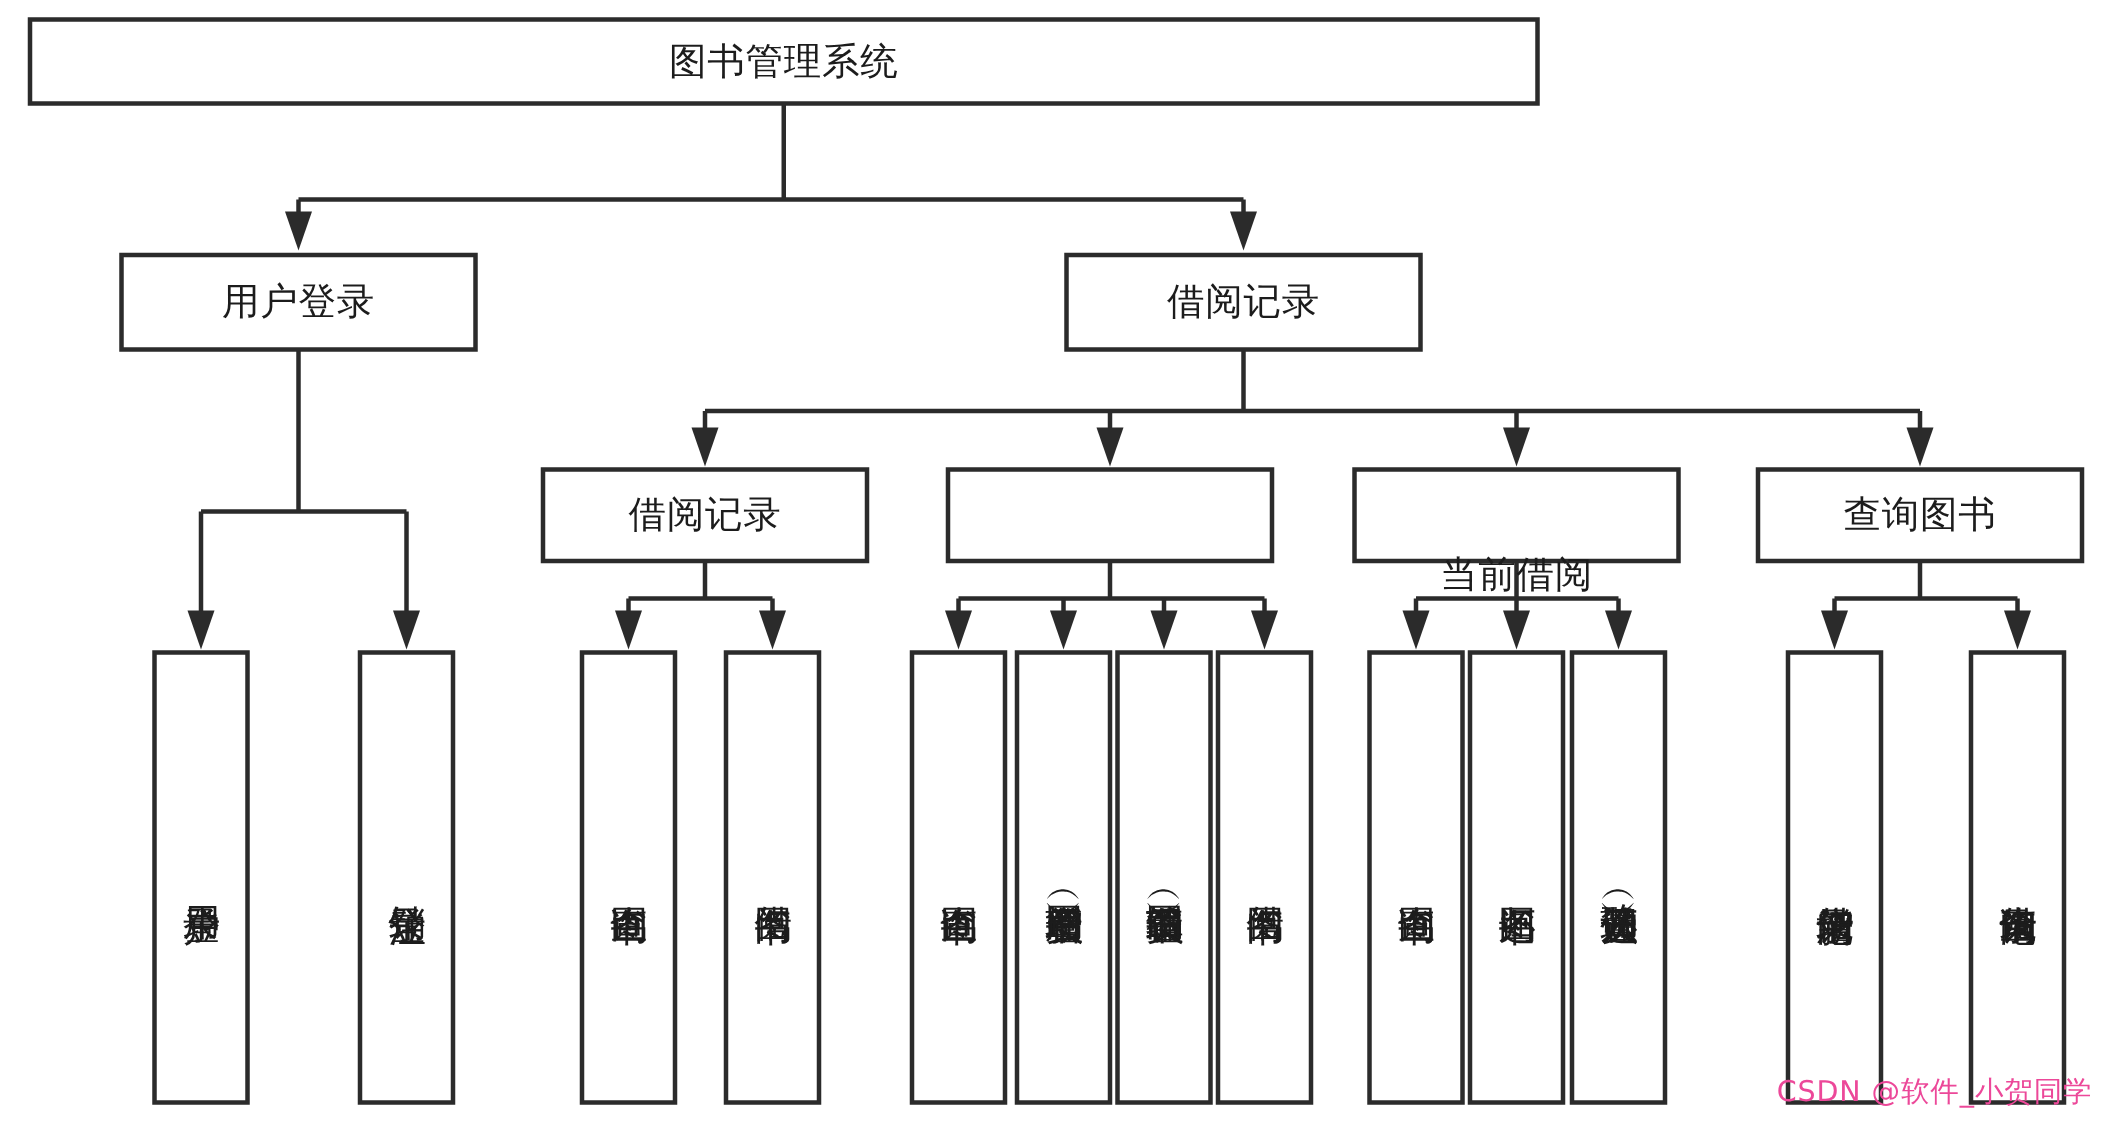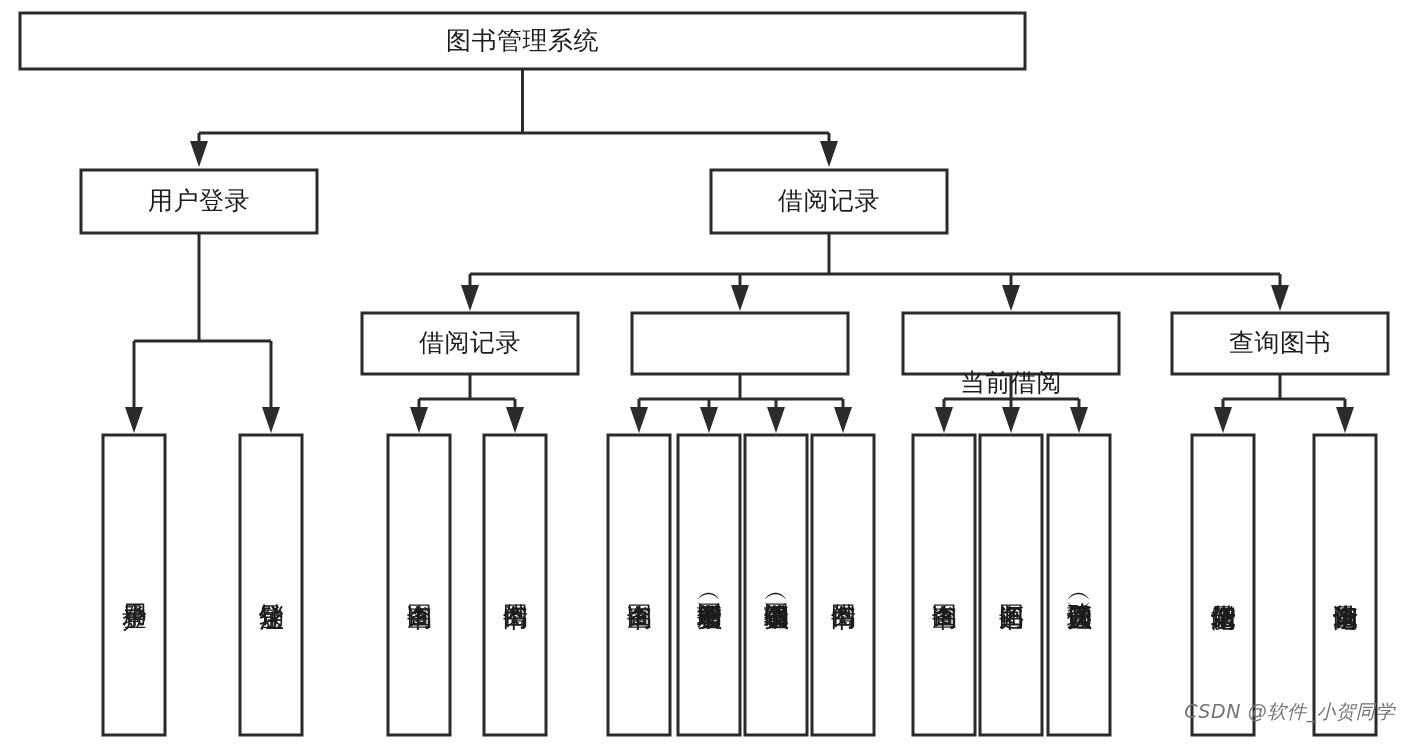--- a/index.html
+++ b/index.html
@@ -63,27 +63,26 @@
     font-size: 25px;
     line-height: 1.12;
     letter-spacing: 0.5px;
     writing-mode: vertical-rl;
     text-orientation: upright;
     pointer-events: none;
   }
   .watermark {
     position: absolute;
     right: 10px;
-    bottom: 22px;
-    color: #737373;
+    bottom: 6px;
+    color: #ec4899;
     font-size: 19px;
     letter-spacing: 0.6px;
     white-space: nowrap;
     pointer-events: none;
-    font-style: italic;
   }
 </style>
 </head>
 <body>
 
 <div id="diagram-root">
 
   <svg id="diagram-svg" viewBox="0 0 1405 747" xmlns="http://www.w3.org/2000/svg">
 
     <g>

